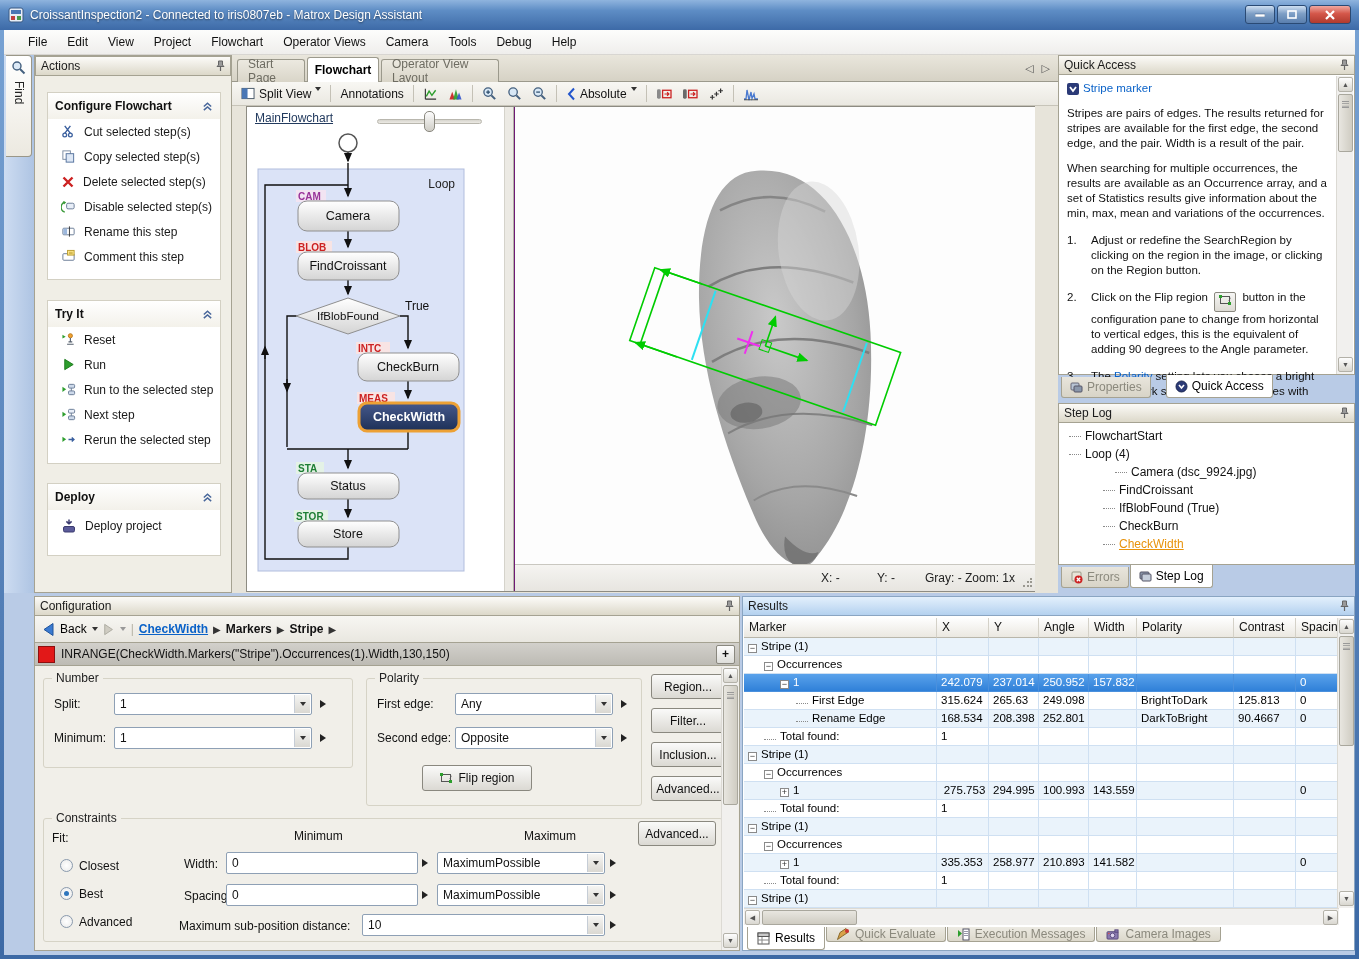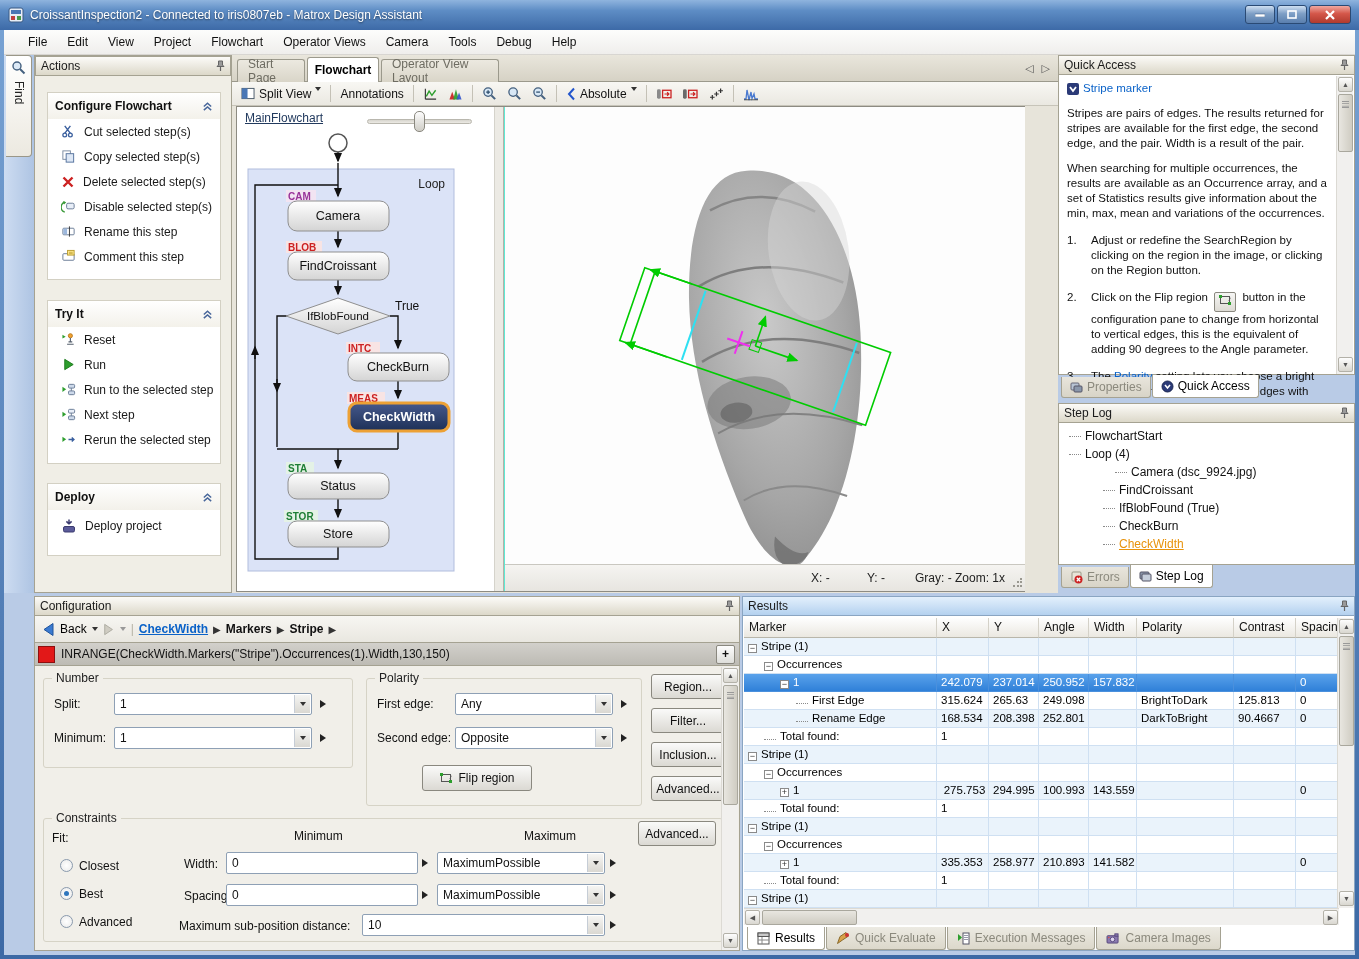--- a/index.html
+++ b/index.html
@@ -31,21 +31,21 @@
 
 .center{position:absolute;left:228px;top:0;width:826px;height:538px;background:#e7e4da}
 .tabstrip{position:absolute;left:0;top:0;width:826px;height:27px;background:linear-gradient(#e9e6dc,#d6d2c5);border-bottom:1px solid #9b998c}
 .dtab{position:absolute;top:4px;height:23px;border:1px solid #9b998c;border-bottom:none;border-radius:3px 3px 0 0;background:linear-gradient(#ece9e0,#d9d5c8);font-size:12px;color:#6e6c62;display:flex;align-items:center;justify-content:center;padding:0 10px}
 .dtab.active{top:2px;height:25px;background:#fff;color:#000;font-weight:bold;z-index:2}
 .tab-arrows{position:absolute;right:8px;top:7px;display:flex;gap:8px;color:#555;font-size:11px}
 .ctoolbar{position:absolute;left:0;top:27px;width:826px;height:24px;background:linear-gradient(#f8f7f3,#eae8e1);border-bottom:1px solid #c7c4b9;display:flex;align-items:center;font-size:12px;color:#111;padding:0 5px;gap:2px}
 .titem{display:flex;align-items:flex-start;gap:4px;padding:2px 4px;border-radius:2px}
 .tsep{width:1px;height:17px;background:#c4c1b6;margin:0 3px}
 .cssda{width:0;height:0;border-left:3.5px solid transparent;border-right:3.5px solid transparent;border-top:4px solid #333}
-.viewport{position:absolute;left:4px;top:51px;width:789px;height:486px;border:1px solid #8d8b82;background:#5eead4}
+.viewport{position:absolute;left:14px;top:51px;width:789px;height:486px;border:1px solid #8d8b82;background:#701a75}
 .fcpane{position:absolute;left:0;top:0;width:267px;height:484px;border-right:1px solid #b3b1a8;background:#fff}
 .fcscroll{position:absolute;right:0;top:0;width:9px;height:484px;background:#eceae4;border-left:1px solid #d5d3cb}
 .mainflowchart{position:absolute;left:8px;top:4px;font-size:12px;color:#223a5e;text-decoration:underline}
 .slider-track{position:absolute;left:130px;top:12px;width:105px;height:5px;background:linear-gradient(#d7d5ce,#eceae4);border:1px solid #b9b7ae;border-radius:3px}
 .slider-thumb{position:absolute;left:176px;top:3px;width:11px;height:21px;background:linear-gradient(#fdfdfd,#cfcdc6);border:1px solid #8a887f;border-radius:5px}
 .imgpane{position:absolute;left:268px;top:0;width:520px;height:457px;background:#fdfdfd;overflow:hidden}
 .imgstatus{position:absolute;left:268px;top:457px;width:520px;height:27px;background:linear-gradient(#f5f4f1,#e7e5e0);border-top:1px solid #c9c7c0;font-size:12px;color:#222}
 .imgstatus span{position:absolute;top:6px}
 .grip{position:absolute;right:3px;bottom:3px;width:10px;height:10px;background:
  radial-gradient(circle at 2px 8px,#9a9890 1px,transparent 1.5px),
@@ -60,21 +60,21 @@
 .qacontent{position:absolute;left:8px;top:6px;width:263px}
 .qa-link{color:#0a62c8;display:flex;align-items:center;gap:4px}
 .qa p{margin-top:10px}
 .qa-li{display:flex;margin-top:12px}
 .qa-num{width:24px;flex:none}
 .flipicon-inline{display:inline-block;vertical-align:-6px;width:22px;height:20px;border:1px solid #8a887f;background:linear-gradient(#f6f6f4,#dddbd4);border-radius:2px;text-align:center;margin:0 3px}
 .vscroll{position:absolute;right:1px;top:1px;width:17px;background:#f1f0ee;border-left:1px solid #dcdad4}
 .sbtn{position:absolute;left:1px;width:15px;height:15px;background:linear-gradient(#fdfdfd,#d9d7d0);border:1px solid #b3b1a8;border-radius:2px;display:flex;align-items:center;justify-content:center;font-size:7px;color:#555}
 .sthumb{position:absolute;left:1px;width:15px;background:linear-gradient(90deg,#e8e6e0,#cfccc2);border:1px solid #a9a79d;border-radius:2px}
 .sthumb::after{content:"";display:block;margin:45% auto 0;width:7px;height:5px;border-top:1px solid #999;border-bottom:1px solid #999;background:linear-gradient(#999 1px,transparent 1px) center/7px 2.5px}
-.ptabs{position:absolute;left:0;top:320px;width:297px;height:23px;display:flex;align-items:flex-end;padding-left:3px;gap:1px}
+.ptabs{position:absolute;left:0;top:320px;width:297px;height:23px;display:flex;align-items:flex-end;padding-left:3px;gap:15px}
 .ptab{height:21px;display:flex;align-items:center;gap:4px;padding:0 8px;font-size:12px;color:#8b897d;border:1px solid #a5a292;border-top:none;border-radius:0 0 3px 3px;background:linear-gradient(#e8e5dc,#d8d4c7)}
 .ptab.active{background:#fff;color:#000;height:23px;z-index:2}
 .steplog{position:absolute;left:1054px;top:348px;width:297px;height:185px}
 .slbody{position:absolute;left:0;top:20px;width:297px;height:142px;background:#fff;border:1px solid #a5a292;border-top:none;font-size:12px;color:#111;padding-top:4px}
 .slitem{height:18px;display:flex;align-items:center}
 .dotlead{display:inline-block;width:12px;border-top:1px dotted #8a8a8a;margin:0 4px 0 0}
 .sl-current{color:#e8930c;text-decoration:underline}
 .sltabs{position:absolute;left:0;top:162px;width:297px;height:23px;display:flex;align-items:flex-end;padding-left:3px;gap:1px}
 
 .config{position:absolute;left:30px;top:541px;width:706px;height:355px}
@@ -107,21 +107,21 @@
 .trow:nth-child(odd){background:#eaf3fb}
 .trow:nth-child(even){background:#fff}
 .trow.sel{background:linear-gradient(#5aa2eb,#2d7ed7);color:#fff}
 .tc{height:18px;line-height:16px;border-right:1px solid #cfe0f2;border-bottom:1px solid #cfe0f2;padding-left:4px;overflow:hidden;white-space:nowrap;flex:none}
 .trow.sel .tc{border-color:#4a90dd}
 .exp{display:inline-block;width:9px;height:9px;border:1px solid #8a8a8a;background:#fff;color:#333;font-size:9px;line-height:7px;text-align:center;margin-right:4px;vertical-align:-1px}
 .hscroll{position:absolute;left:1px;top:292px;width:595px;height:17px;background:#f1f0ee;border-top:1px solid #dcdad4}
 .hbtn{position:absolute;top:1px;width:15px;height:15px;background:linear-gradient(#fdfdfd,#d9d7d0);border:1px solid #b3b1a8;border-radius:2px;font-size:7px;color:#555;display:flex;align-items:center;justify-content:center}
 .hthumb{position:absolute;left:18px;top:1px;width:95px;height:15px;background:linear-gradient(#e8e6e0,#cfccc2);border:1px solid #a9a79d;border-radius:2px}
 .rtabs{position:absolute;left:2px;top:311px;width:609px;height:23px;display:flex;align-items:flex-start;gap:1px;padding-left:2px}
-.rtab{height:23px;display:flex;align-items:center;gap:5px;padding:0 9px;font-size:12px;color:#8b897d;border:1px solid #a5a292;border-top:none;border-radius:0 0 3px 3px;background:linear-gradient(#eceae2,#dcd8cb)}
+.rtab{height:15px;display:flex;align-items:center;gap:5px;padding:0 9px;font-size:12px;color:#8b897d;border:1px solid #a5a292;border-top:none;border-radius:0 0 3px 3px;background:linear-gradient(#eceae2,#dcd8cb)}
 .rtab.active{background:#fff;color:#000;height:23px;z-index:2}
 svg{display:block}
 .svgtext{font-family:"Liberation Sans","DejaVu Sans",sans-serif}
 </style>
 </head>
 <body>
 
 <div class="titlebar">
   <svg width="16" height="16" viewBox="0 0 16 16">
       <rect x="1" y="1" width="14" height="14" rx="2" fill="#e8eef6" stroke="#3a5a84"></rect>

